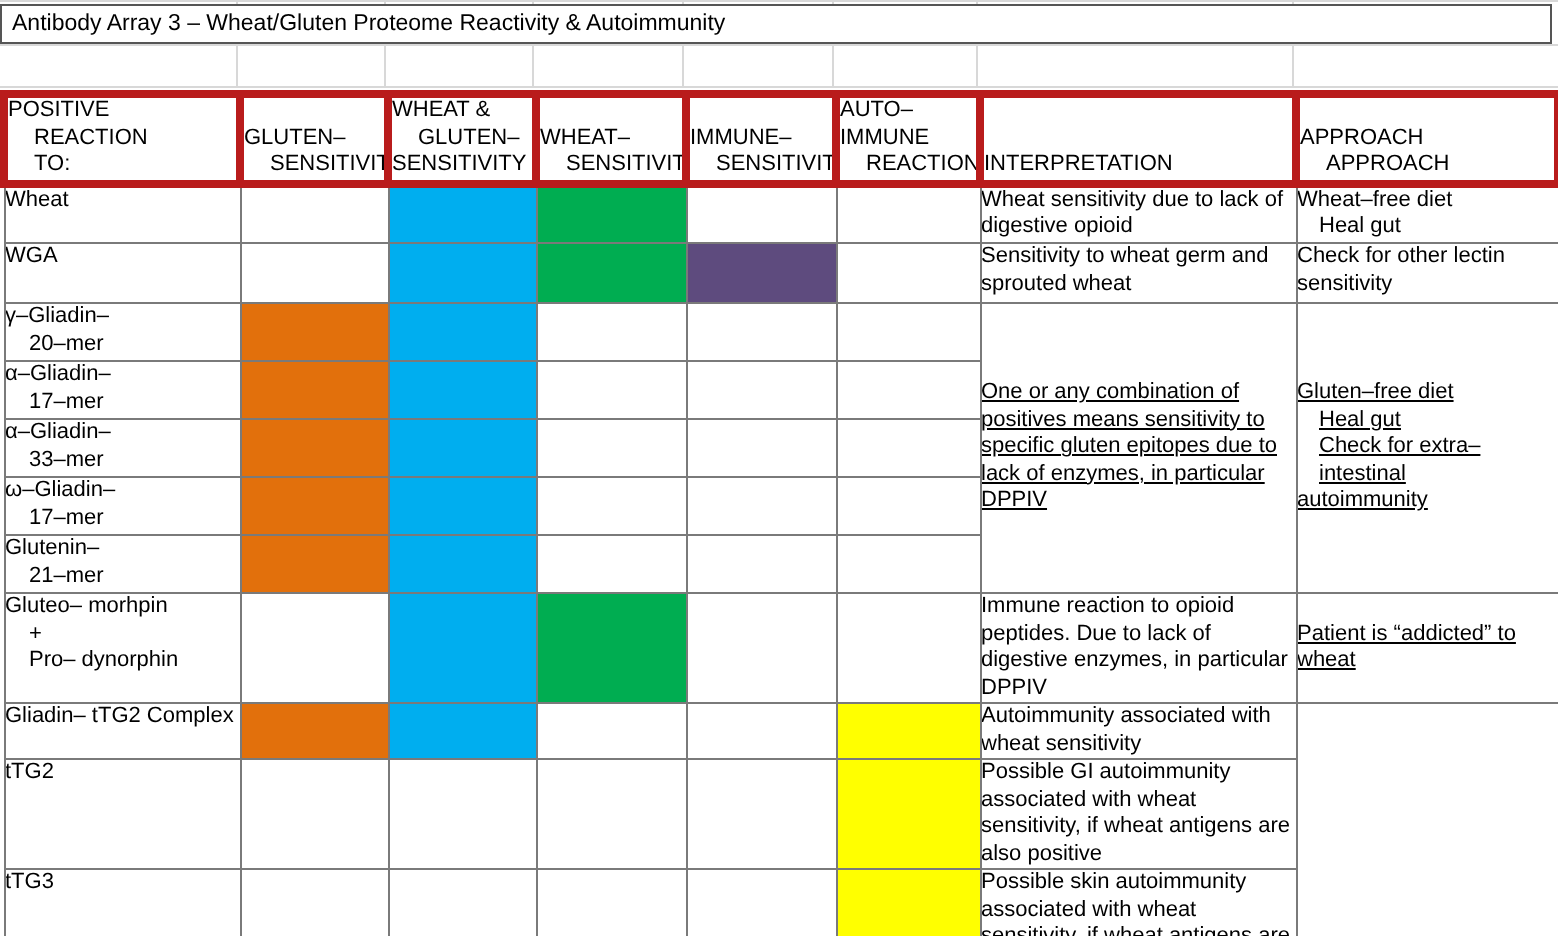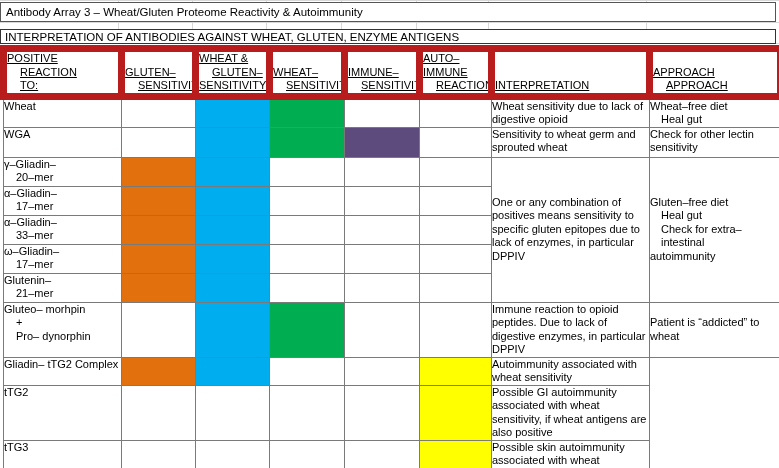--- a/index.html
+++ b/index.html
@@ -45,42 +45,41 @@
     border:1px solid #7a7a7a;
     padding:0;
     vertical-align:top;
     font-weight:normal;
     font-size:11px;
     line-height:13.5px;
     box-sizing:border-box;
     overflow:hidden;
   }
   table.main th{
-    border:7px solid #b91c1c;
-    text-decoration:underline;
+    border:4px solid #b91c1c;
   }
   .pad{padding:2px 3px 2px 4px;}
   .hdr{
     text-align:left;
     font-size:11px;
     line-height:13.5px;
   }
   .hdr .l1{display:block;}
   .hdr .l2{display:block;padding-left:13px;}
   .hdr .l3{display:block;padding-left:13px;}
 
   .lbl{font-size:11px;line-height:13.5px;}
   .lbl .a{display:block;}
   .lbl .b{display:block;padding-left:12px;}
   td.label-cell{vertical-align:bottom;}
   td.label-cell.top{vertical-align:top;}
 
   td.interp, td.clin{vertical-align:top;}
   td.clin .ind{display:block;padding-left:11px;}
-  td.interp.vmid, td.clin.vmid{vertical-align:middle;}
+  td.interp.vmid, td.clin.vmid{vertical-align:middle;text-decoration:underline;}
   td.clin.vbot{vertical-align:bottom;}
 
   
   .c-orange{background:#e2700c;}
   .c-cyan{background:#00aeef;}
   .c-green{background:#00ad51;}
   .c-purple{background:#5e4b7e;}
   .c-yellow{background:#ffff00;}
   .c-none{background:#ffffff;}
   .strong-t{border-top:1px solid #3a3a3a !important;}
@@ -100,23 +99,20 @@
     <div class="vline" style="left:646px;"></div>
     <div class="hline" style="top:0px;"></div>
     <div class="hline" style="top:22px;"></div>
     <div class="hline" style="top:43px;"></div>
   </div>
 
   <div class="title-row">
     <span>Antibody Array 3 – Wheat/Gluten Proteome Reactivity &amp; Autoimmunity</span>
   </div>
 
-  <div class="banner-row">
-    <span>INTERPRETATION OF ANTIBODIES AGAINST WHEAT, GLUTEN, ENZYME ANTIGENS</span>
-  </div>
 
   <table class="main">
     <colgroup>
       <col style="width:118px;">
       <col style="width:74px;">
       <col style="width:74px;">
       <col style="width:75px;">
       <col style="width:75px;">
       <col style="width:72px;">
       <col style="width:158px;">

